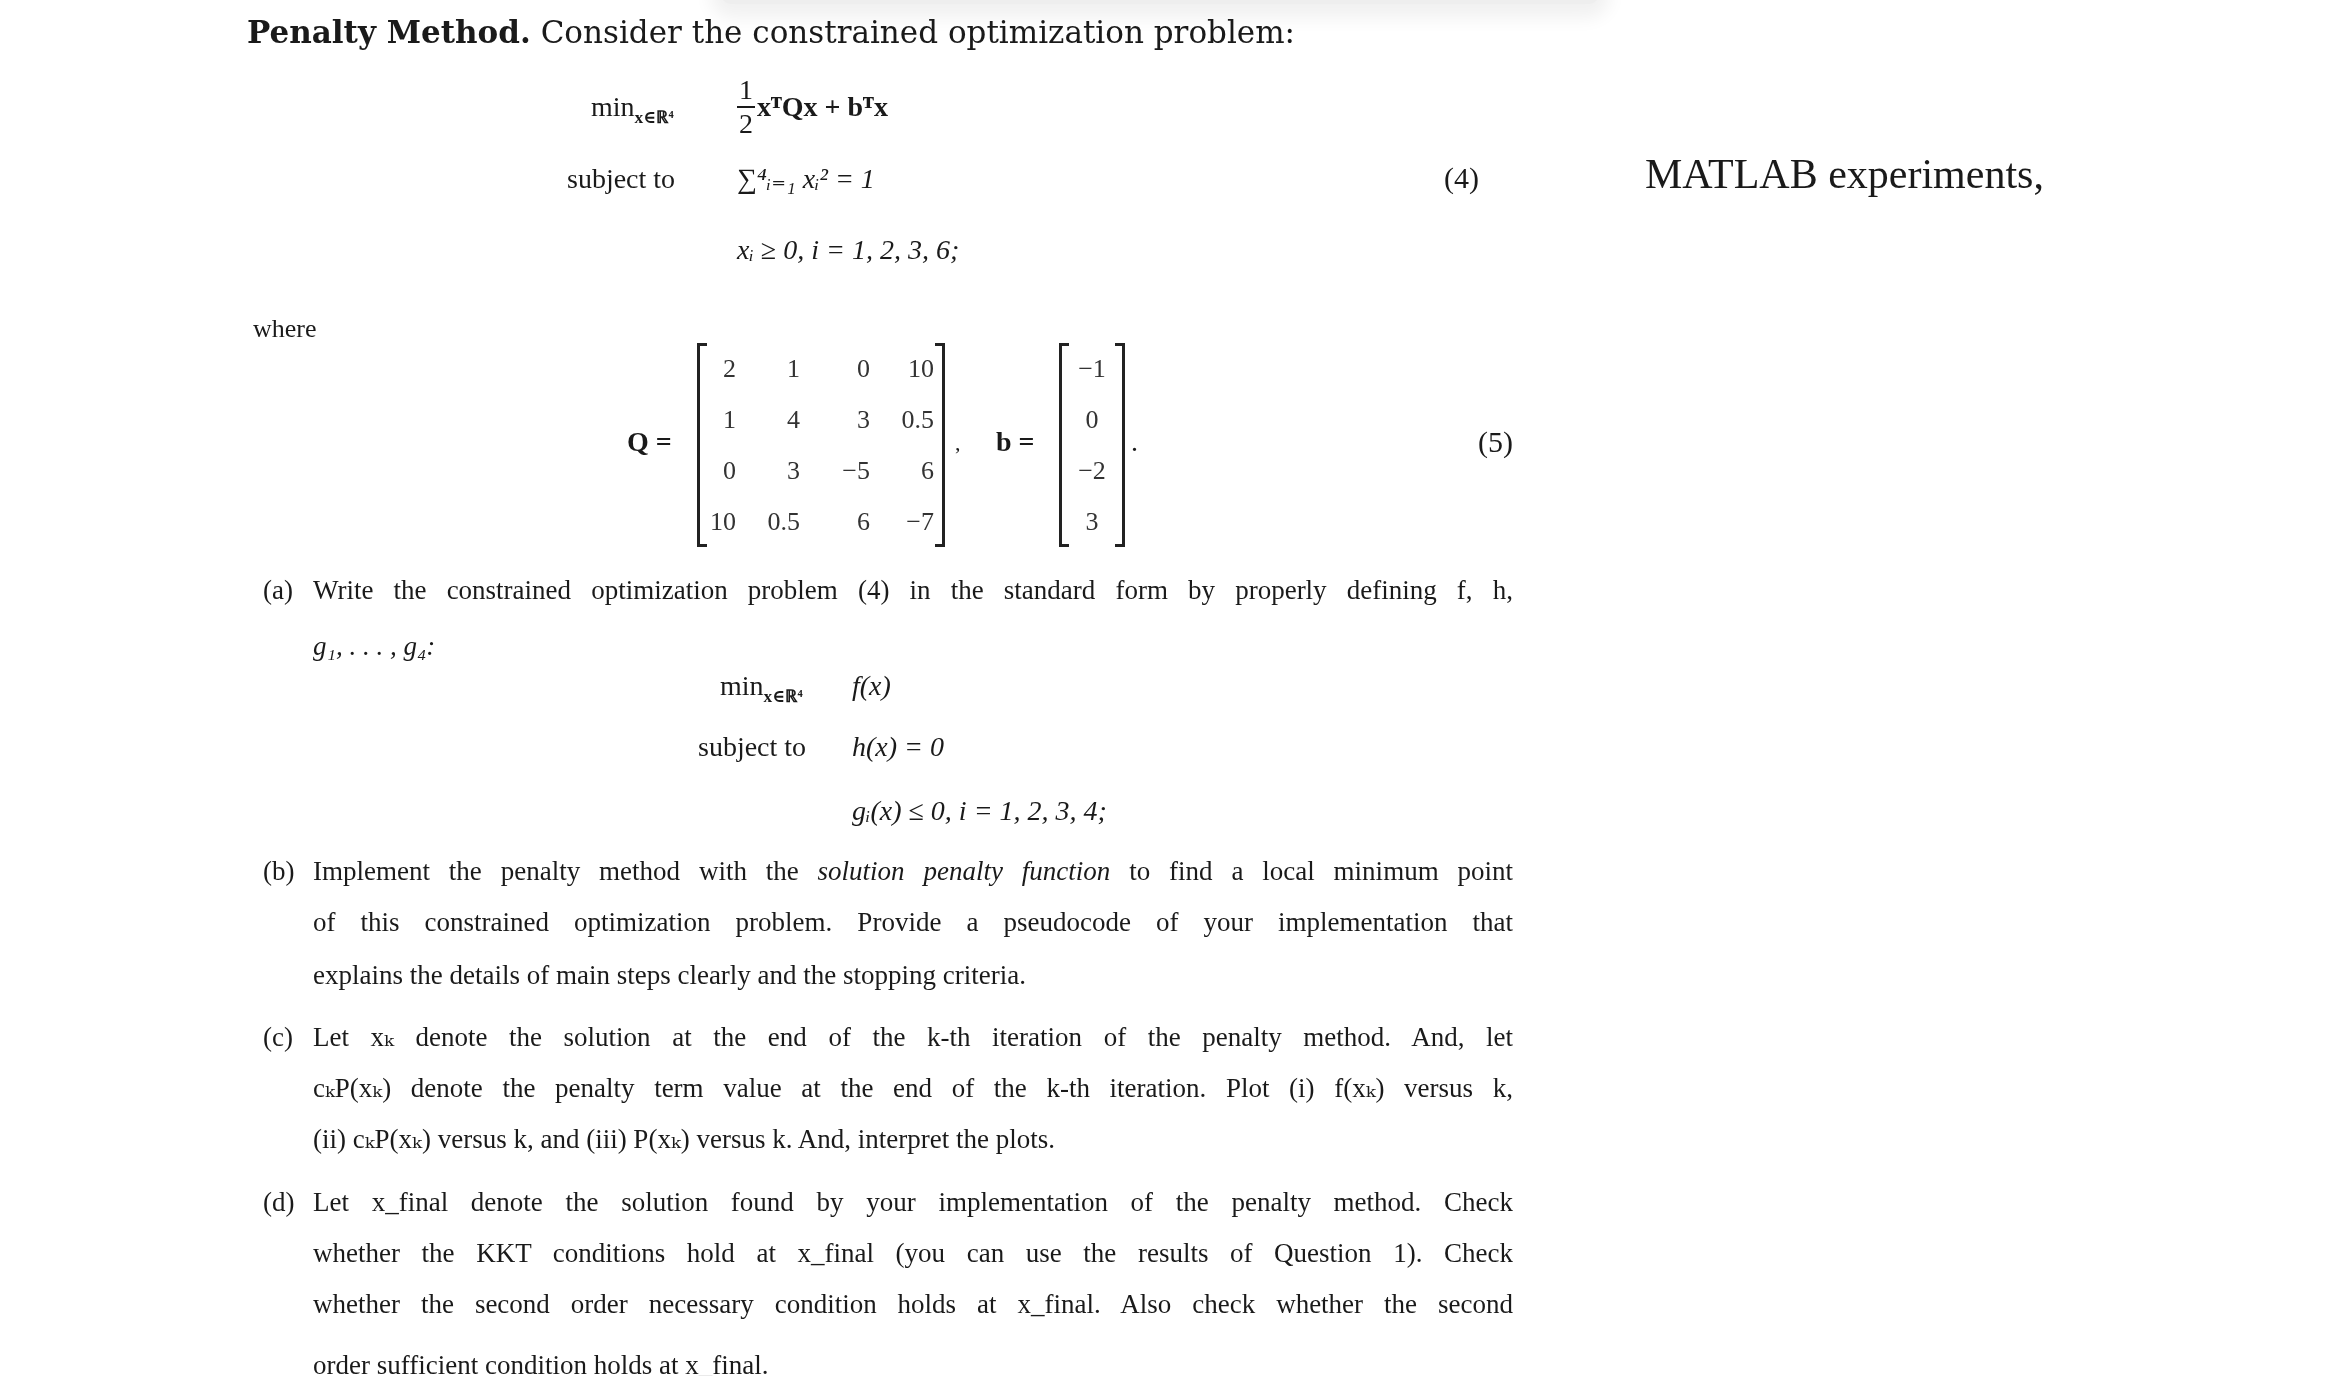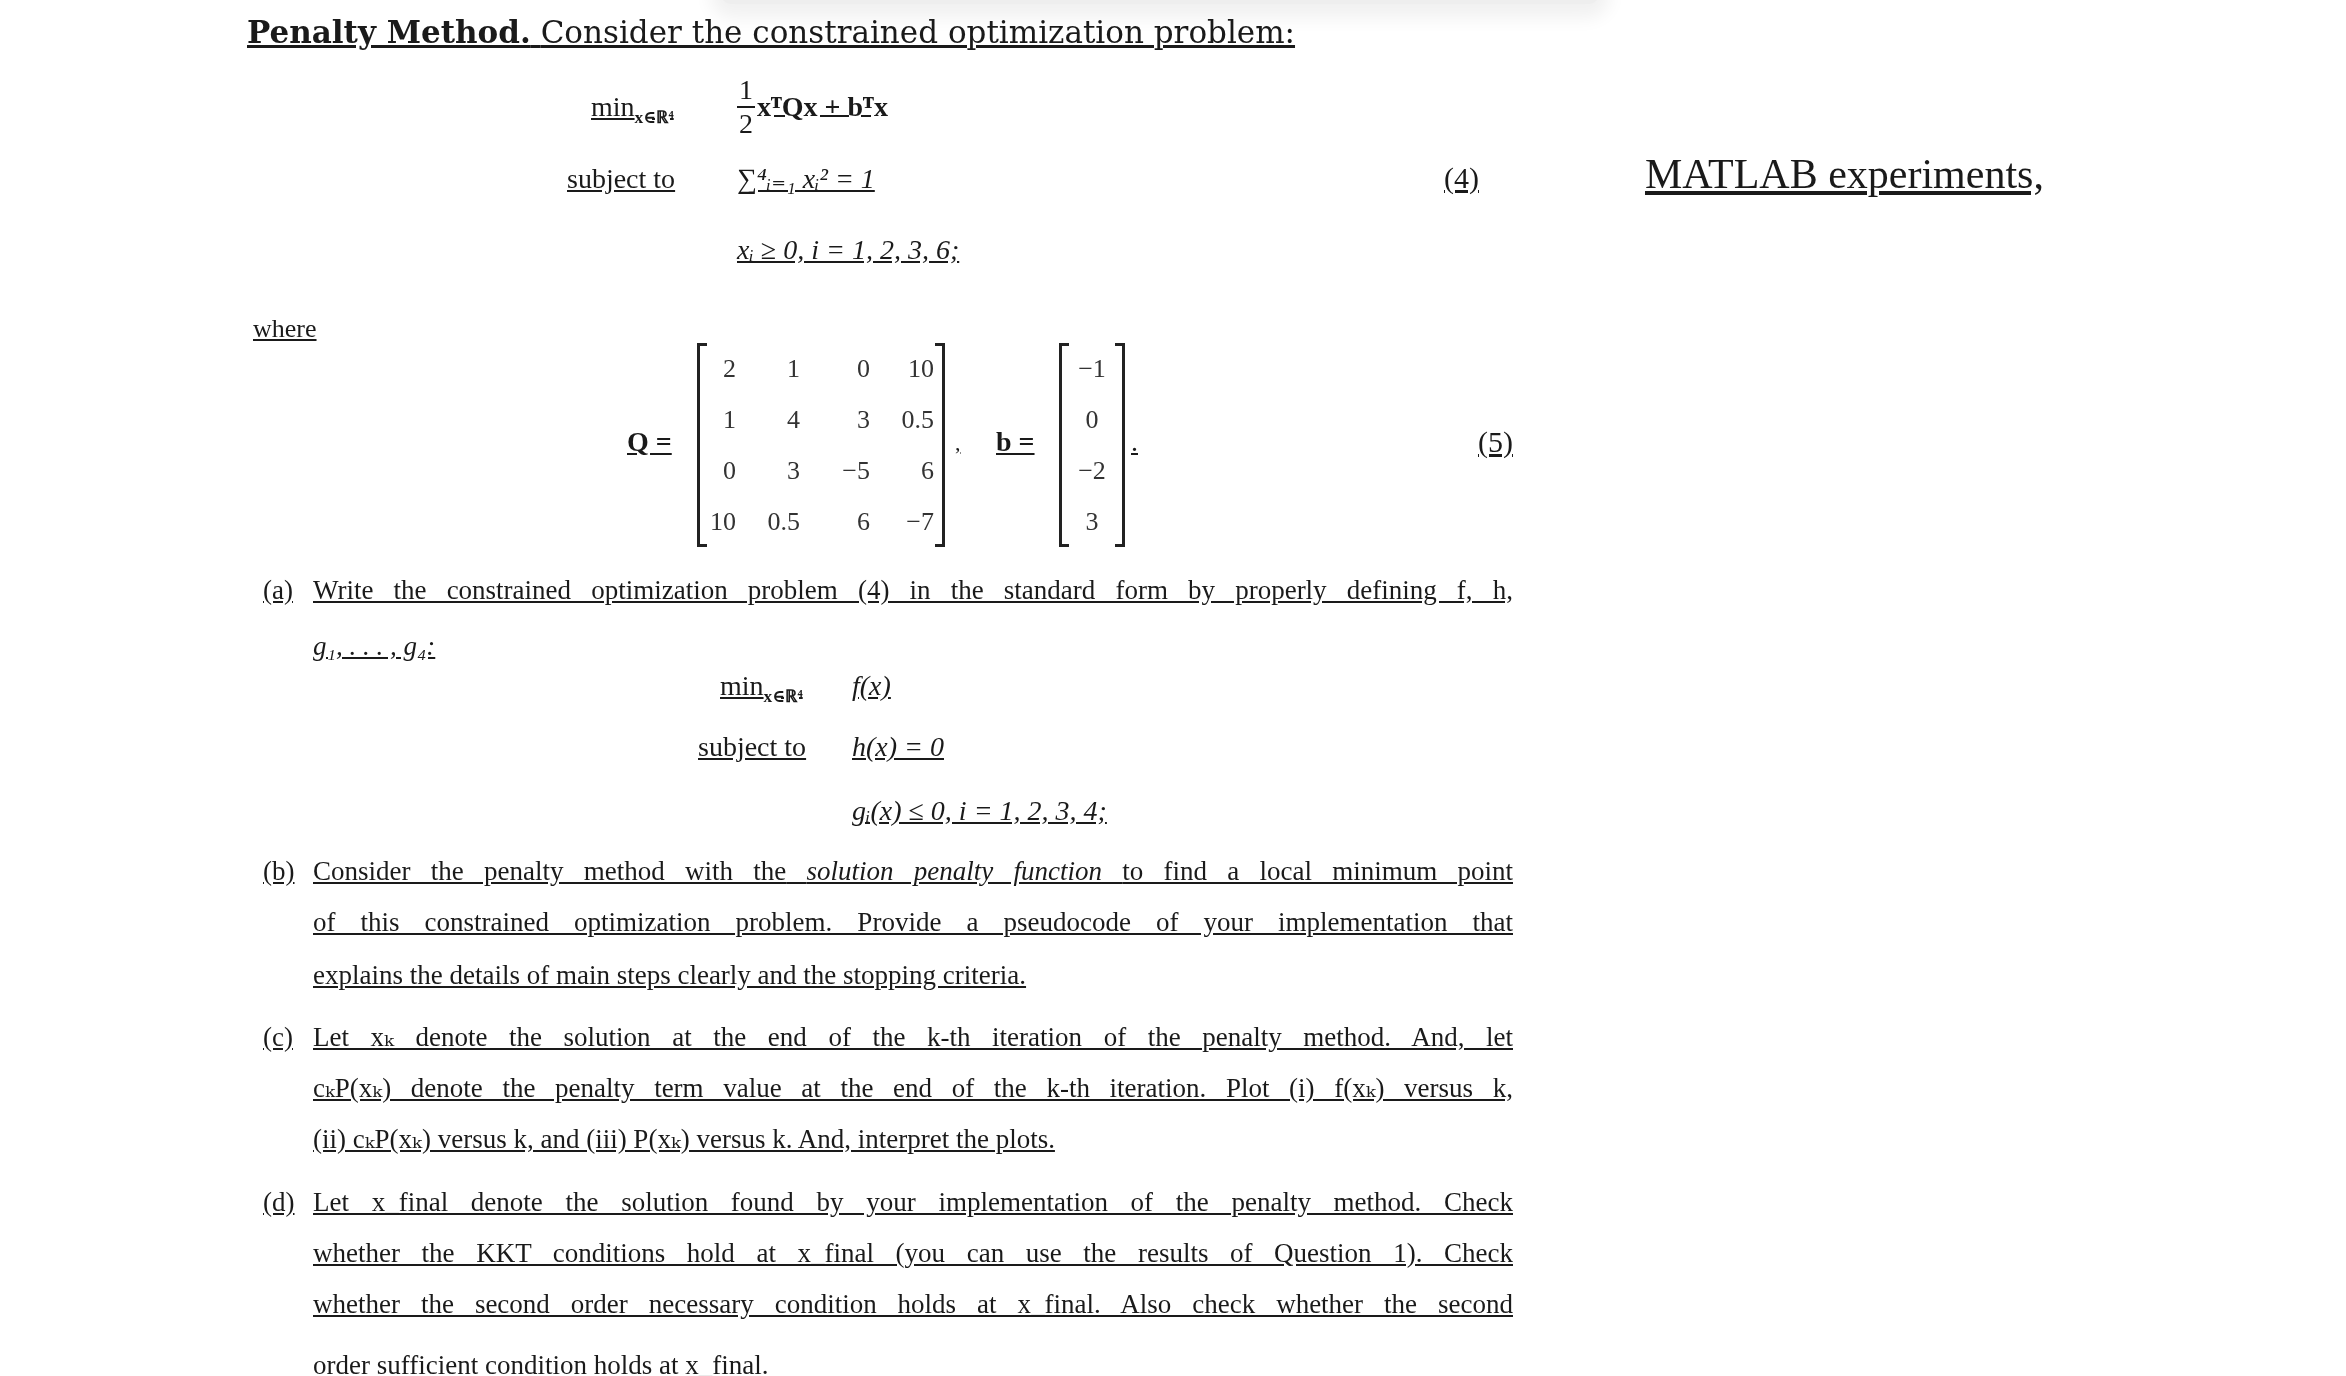--- a/index.html
+++ b/index.html
@@ -4,21 +4,21 @@
 <style>
   html, body { margin:0; padding:0; }
   body {
     width:2346px; height:1376px; background:#ffffff; position:relative; overflow:hidden;
     font-family:"DejaVu Serif", "Liberation Serif", serif; color:#1a1a1a;
   }
   .top-shadow {
     position:absolute; left:720px; top:-20px; width:880px; height:24px;
     background:#eeeeee; box-shadow:0 4px 18px 10px rgba(0,0,0,0.06); border-radius:12px;
   }
-  .abs { position:absolute; white-space:nowrap;text-decoration:underline; }
+  .abs { position:absolute; white-space:nowrap; }
   .txt { font-family:"Liberation Serif", "DejaVu Serif", serif; font-size:28px; line-height:1; }
   .b { font-weight:bold; }
   .i { font-style:italic; }
   sub, sup { font-size:62%; line-height:0; }
   .frac { display:inline-flex; flex-direction:column; align-items:center; vertical-align:middle; margin-right:2px; }
   .frac span { display:block; line-height:1; font-size:28px; }
   .frac .bar { width:18px; height:2px; background:#1a1a1a; margin:2px 0; }
 
   .title { left:247px; top:14px; font-size:31px; }
   .matlab { left:1645px; top:150px; font-size:42px; font-family:"Liberation Serif", serif; }
@@ -106,21 +106,21 @@
 <div class="abs txt" style="left:720px; top:672px;">
   <span>min</span><sub class="b">x∈ℝ⁴</sub>
 </div>
 <div class="abs txt i" style="left:852px; top:672px;">f(x)</div>
 <div class="abs txt" style="left:698px; top:733px;">subject to</div>
 <div class="abs txt i" style="left:852px; top:733px;">h(x) = 0</div>
 <div class="abs txt i" style="left:852px; top:797px;">gᵢ(x) ≤ 0, i = 1, 2, 3, 4;</div>
 
 <div class="abs txt item item-label" style="top:858px;">(b)</div>
 <div class="abs txt item item-line" style="top:858px;">
-  <span>Consider the penalty method with the</span>
+  <span>Implement the penalty method with the</span>
   <span class="i">solution penalty function</span>
   <span>to find a local minimum point</span>
 </div>
 <div class="abs txt item item-line" style="top:909px;">of this constrained optimization problem.  Provide a pseudocode of your implementation that</div>
 <div class="abs txt item item-line last" style="top:962px;">explains the details of main steps clearly and the stopping criteria.</div>
 
 <div class="abs txt item item-label" style="top:1024px;">(c)</div>
 <div class="abs txt item item-line" style="top:1024px;">Let xₖ denote the solution at the end of the k-th iteration of the penalty method.  And, let</div>
 <div class="abs txt item item-line" style="top:1075px;">cₖP(xₖ) denote the penalty term value at the end of the k-th iteration. Plot (i) f(xₖ) versus k,</div>
 <div class="abs txt item item-line last" style="top:1126px;">(ii) cₖP(xₖ) versus k, and (iii) P(xₖ) versus k. And, interpret the plots.</div>

